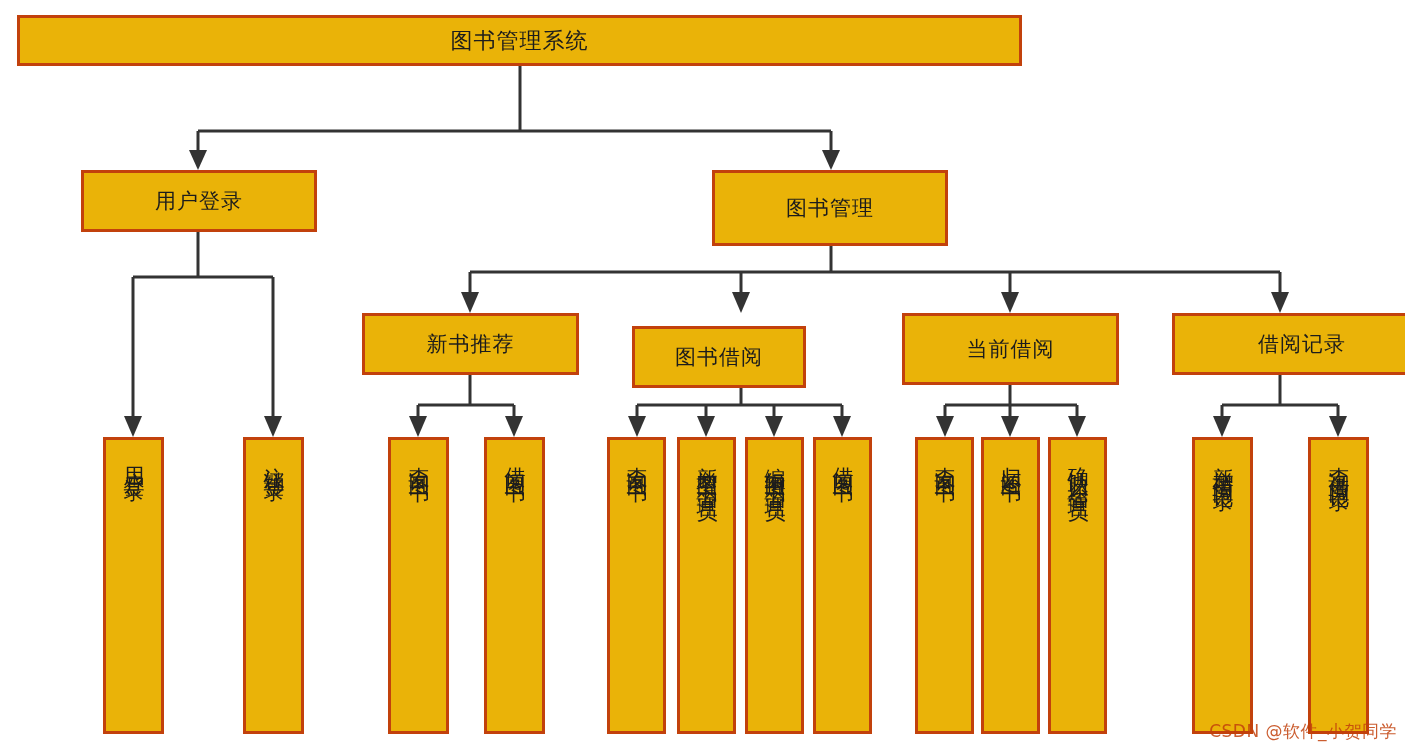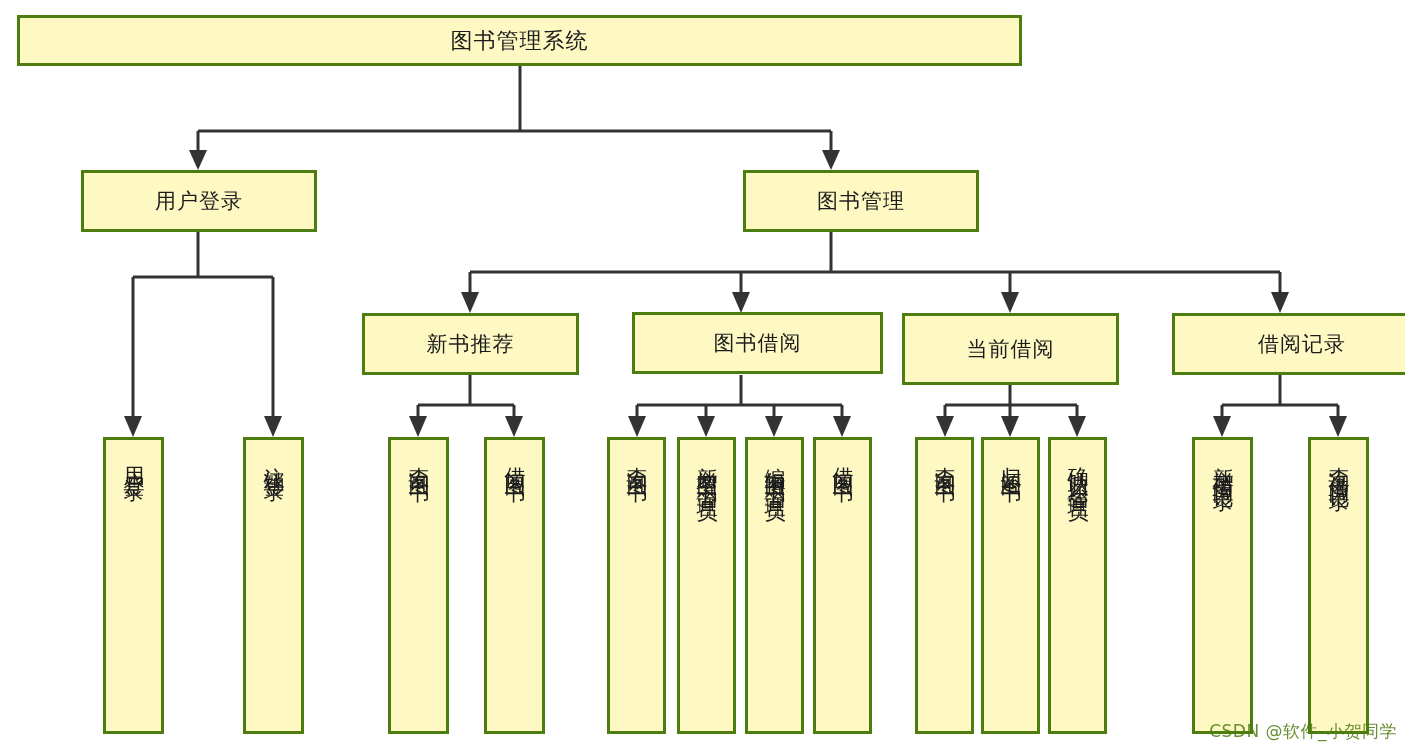--- a/index.html
+++ b/index.html
@@ -27,22 +27,22 @@
     stroke:#333333;
     stroke-width:3;
     fill:none;
   }
   #wires polygon{ fill:#333333; stroke:none; }
 
   
   .node{
     position:absolute;
     box-sizing:border-box;
-    background:#fef9c3;
-    border:3px solid #4d7c0f;
+    background:#eab308;
+    border:3px solid #c2410c;
     display:flex;
     align-items:center;
     justify-content:center;
     z-index:3;
   }
   .node .lbl{
     display:block;
     text-align:center;
     color:#1c1c1c;
     line-height:1.18;
@@ -65,21 +65,21 @@
     letter-spacing:5px;
     white-space:nowrap;
   }
 
   
   #watermark{
     position:absolute;
     right:8px;
     bottom:4px;
     font-size:17px;
-    color:#4d7c0f;
+    color:#c2410c;
     opacity:.85;
     z-index:9;
     white-space:nowrap;
     letter-spacing:.5px;
   }
 </style>
 </head>
 <body>
 
 <div id="canvas">
@@ -149,29 +149,29 @@
   </svg>
 
   <div class="node h root" style="left:17px; top:15px; width:1005px; height:51px;">
     <span class="lbl">图书管理系统</span>
   </div>
 
   <div class="node h" style="left:81px; top:170px; width:236px; height:62px;">
     <span class="lbl">用户登录</span>
   </div>
 
-  <div class="node h" style="left:712px; top:170px; width:236px; height:62px;margin-left:31px;">
+  <div class="node h" style="left:712px; top:170px; width:236px; height:76px;">
     <span class="lbl">图书管理</span>
   </div>
 
   <div class="node h" style="left:362px; top:313px; width:217px; height:62px;">
     <span class="lbl">新书推荐</span>
   </div>
 
-  <div class="node h" style="left:632px; top:312px; width:251px; height:62px;">
+  <div class="node h" style="left:632px; top:326px; width:174px; height:62px;">
     <span class="lbl">图书借阅</span>
   </div>
 
   <div class="node h" style="left:902px; top:313px; width:217px; height:72px;">
     <span class="lbl">当前借阅</span>
   </div>
 
   <div class="node h" style="left:1172px; top:313px; width:260px; height:62px;">
     <span class="lbl">借阅记录</span>
   </div>

